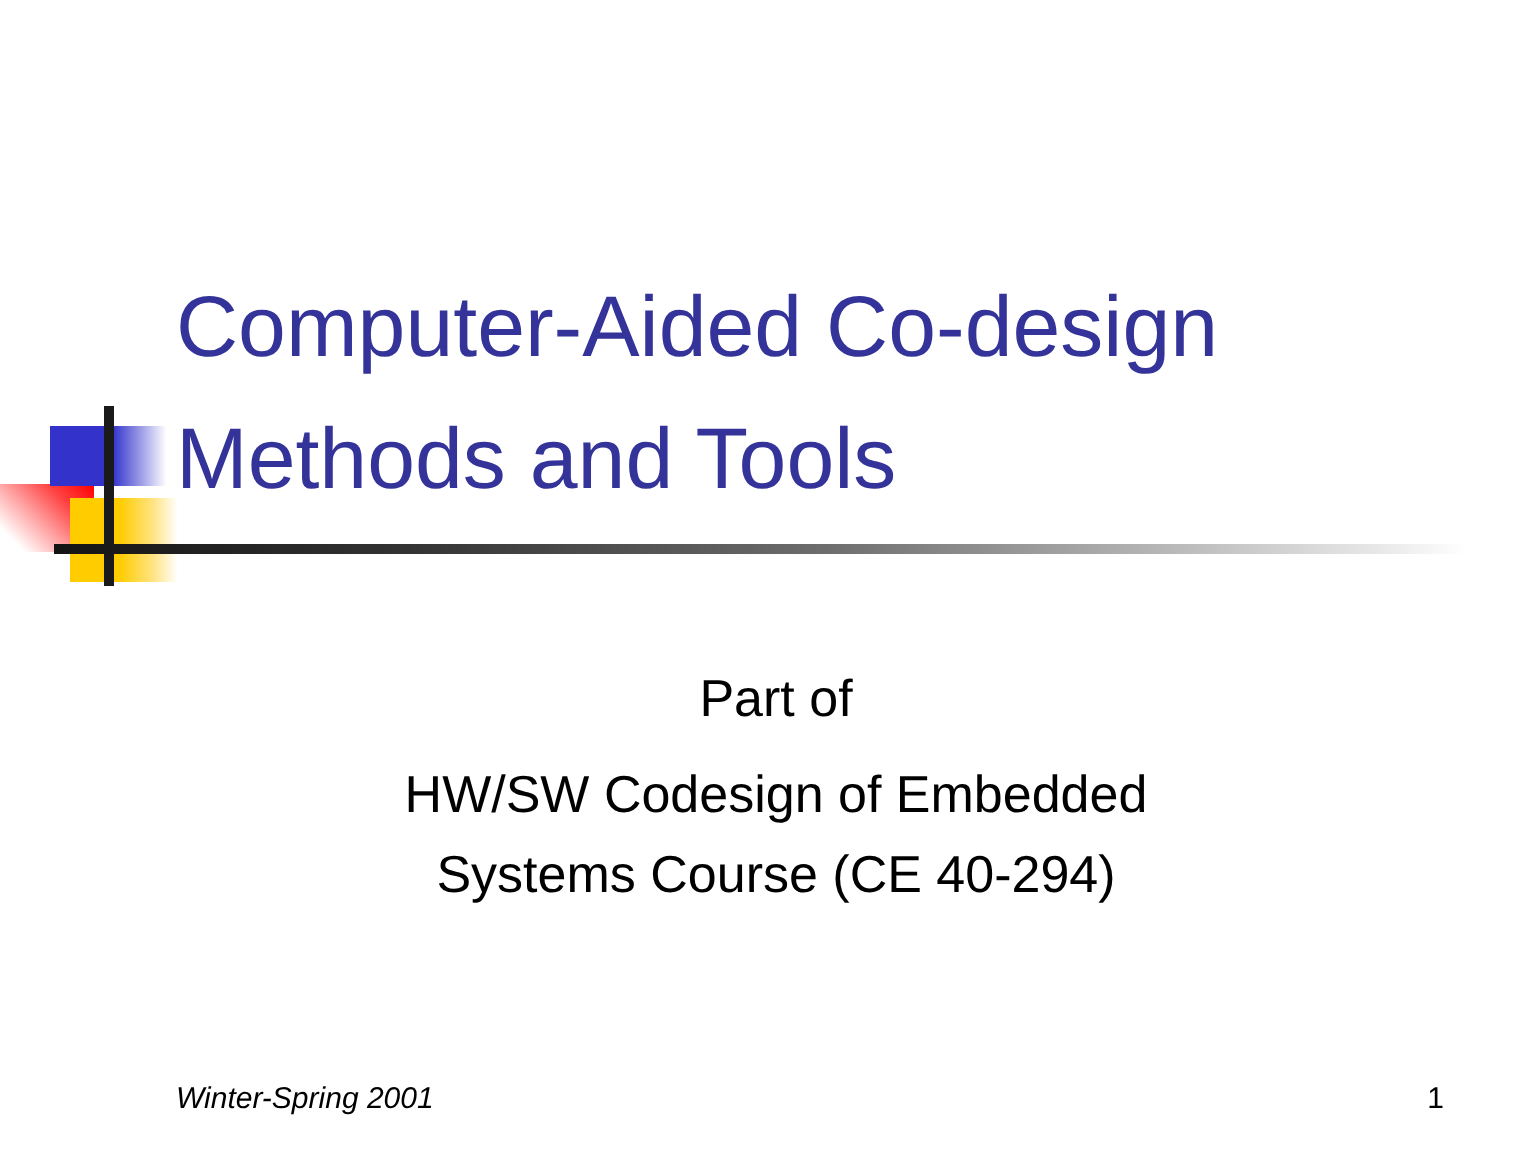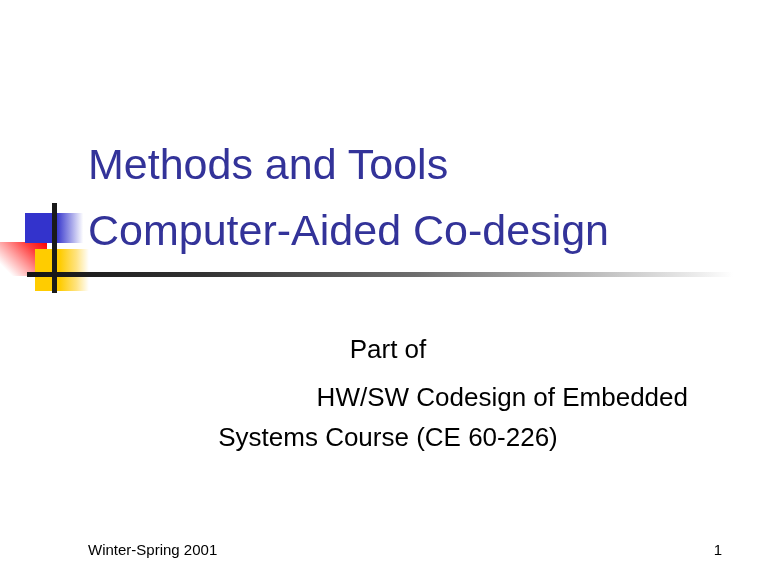--- a/index.html
+++ b/index.html
@@ -67,29 +67,30 @@
   .subtitle {
     position: absolute;
     left: 88px; top: 329px;
     width: 600px;
     font-size: 26px;
     line-height: 40px;
     color: #000000;
     text-align: center;
     z-index: 4;
   }
-  .subtitle .para2-first { margin-top: 8px; text-align: right; }
+  .subtitle .para2-first { margin-top: 8px; }
 
   .footer-date {
     position: absolute;
     left: 88px; top: 541px;
     font-size: 15px;
     line-height: 18px;
     color: #000000;
     z-index: 4;
+    font-style: italic;
   }
   .footer-title {
     position: absolute;
     left: 255px; top: 541px;
     width: 300px;
     text-align: center;
     font-size: 15px;
     line-height: 18px;
     color: #000000;
     z-index: 4;
@@ -110,26 +111,26 @@
 
 <div class="slide">
 
   <div class="deco-red"></div>
   <div class="deco-blue"></div>
   <div class="deco-yellow"></div>
   <div class="rule-vertical"></div>
   <div class="rule-horizontal"></div>
 
   <div class="title">
+    <div>Computer-Aided Co-design</div>
     <div>Methods and Tools</div>
-    <div>Computer-Aided Co-design</div>
   </div>
 
   <div class="subtitle">
     <div>Part of</div>
     <div class="para2-first">HW/SW Codesign of Embedded</div>
-    <div>Systems Course (CE 60-226)</div>
+    <div>Systems Course (CE 40-294)</div>
   </div>
 
   <div class="footer-date">Winter-Spring 2001</div>
   <div class="footer-number">1</div>
 
 </div>
 
 </body></html>

